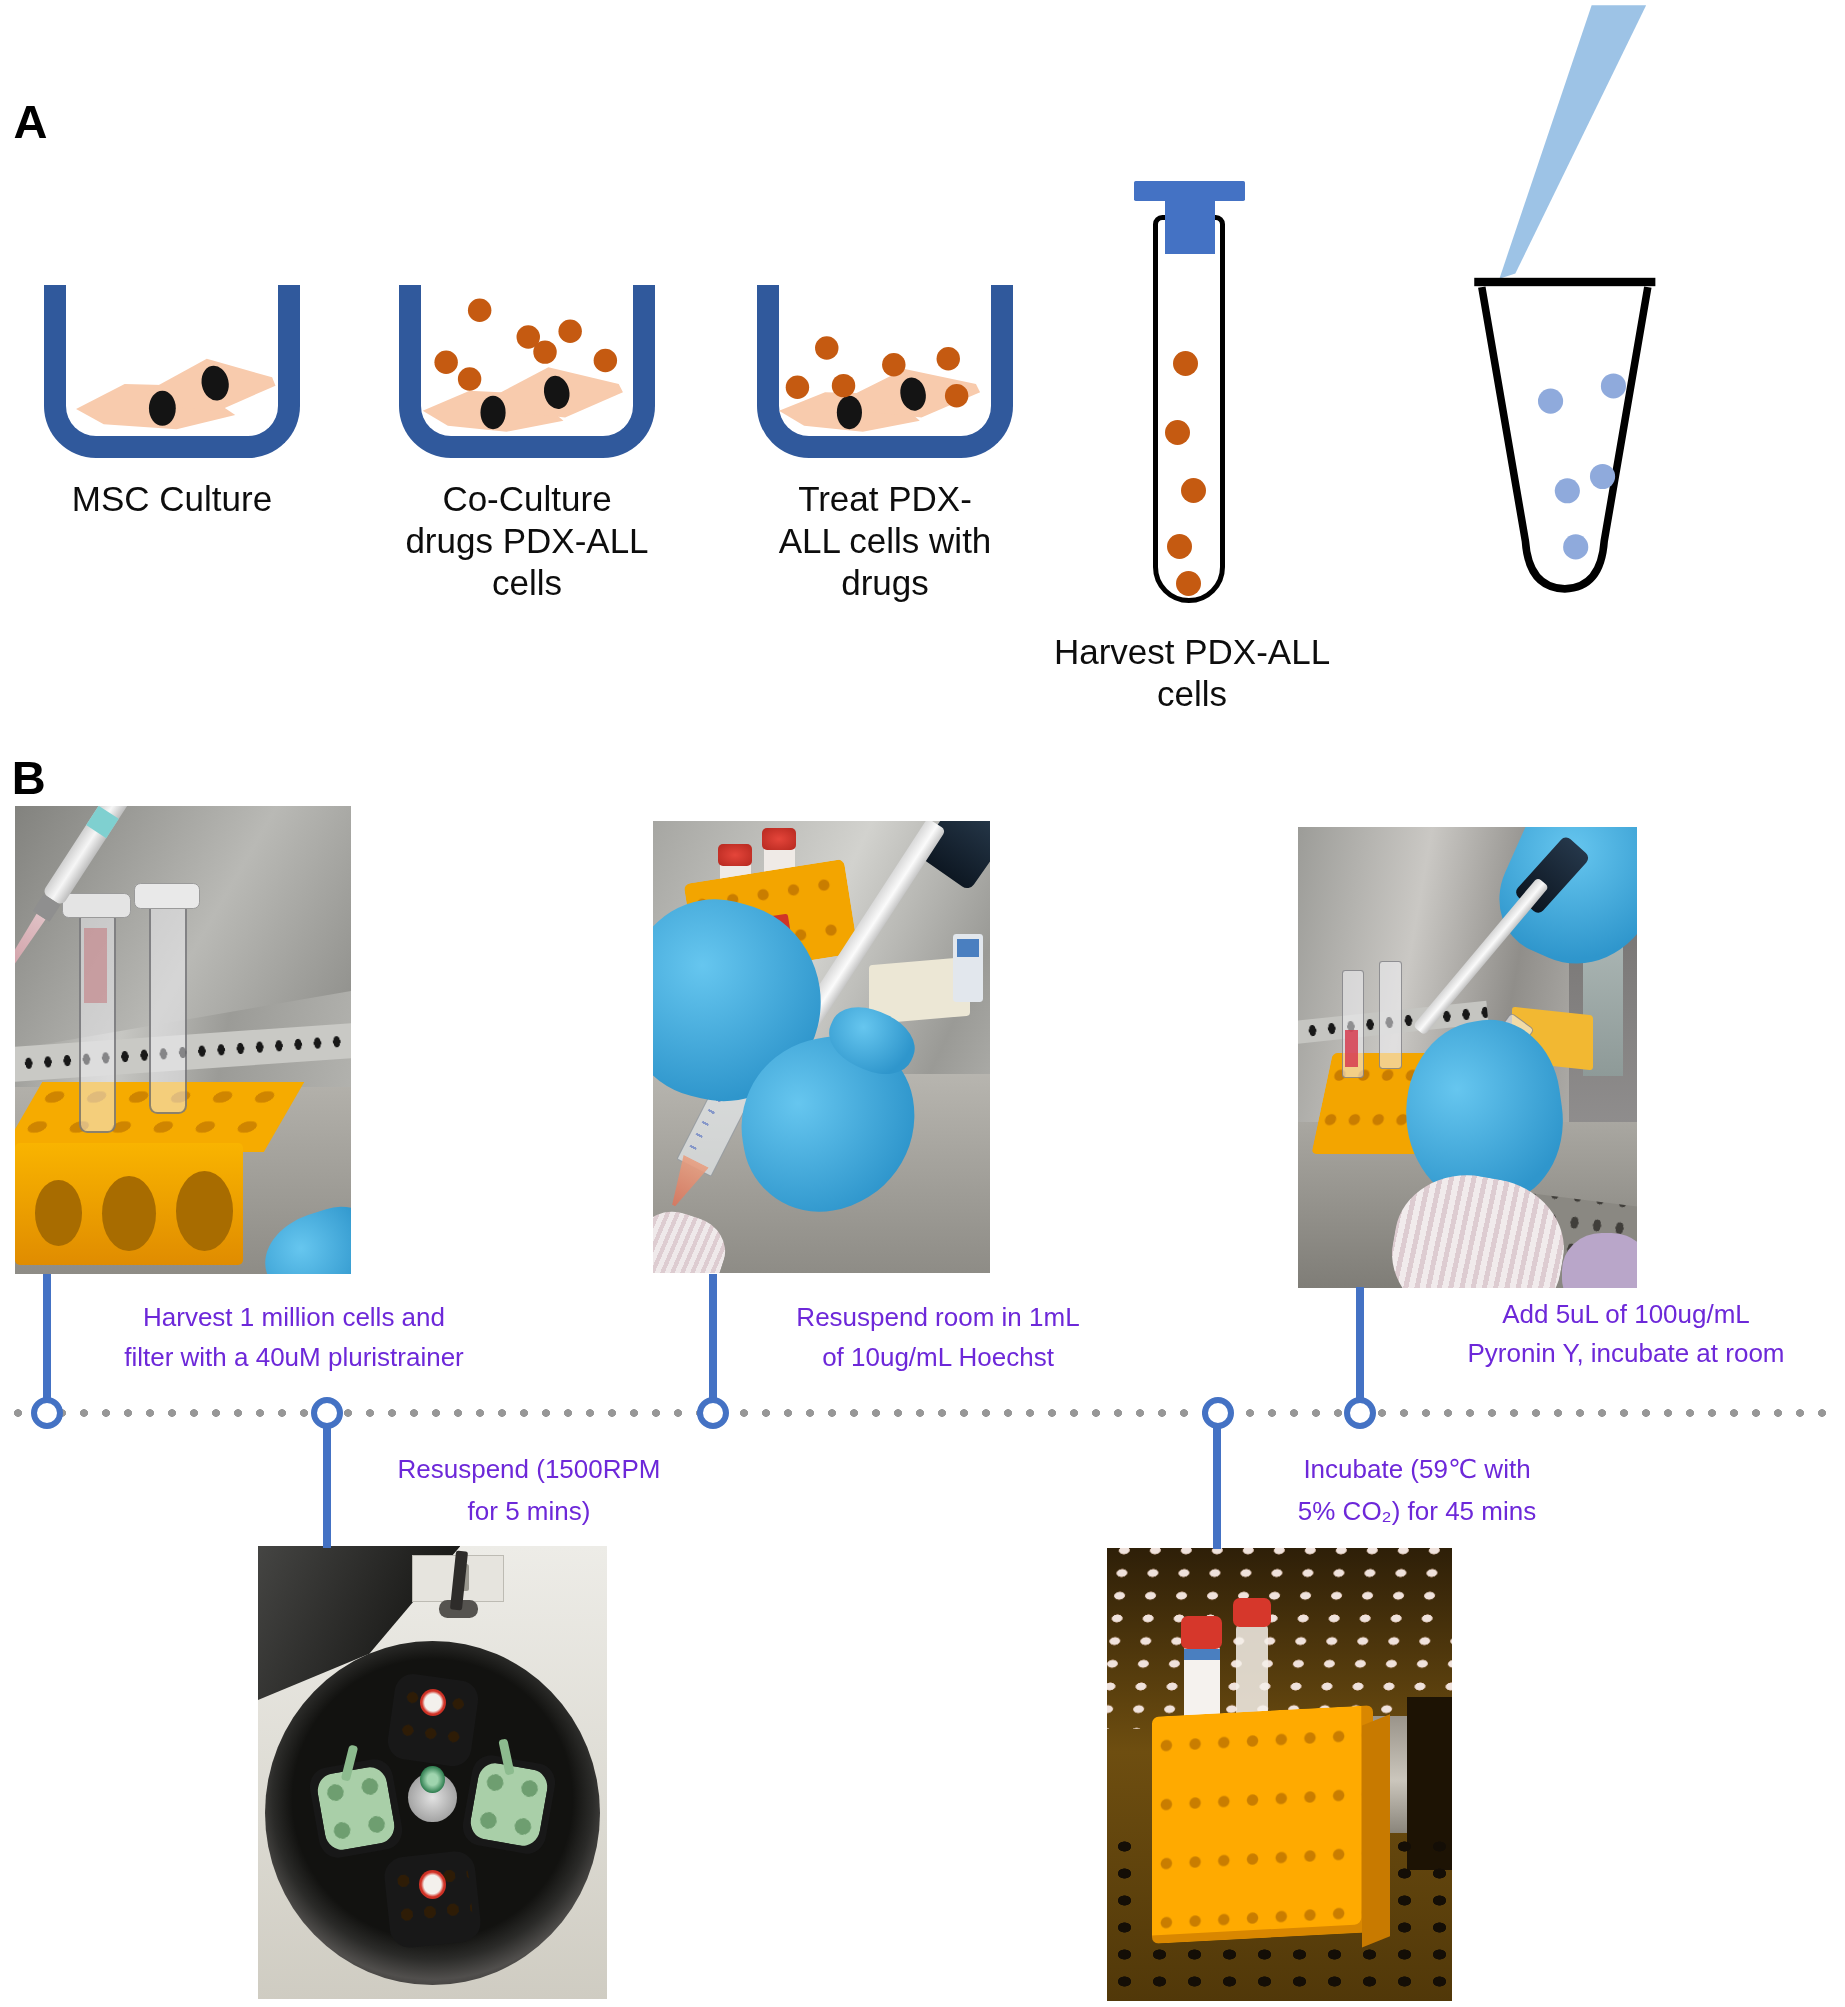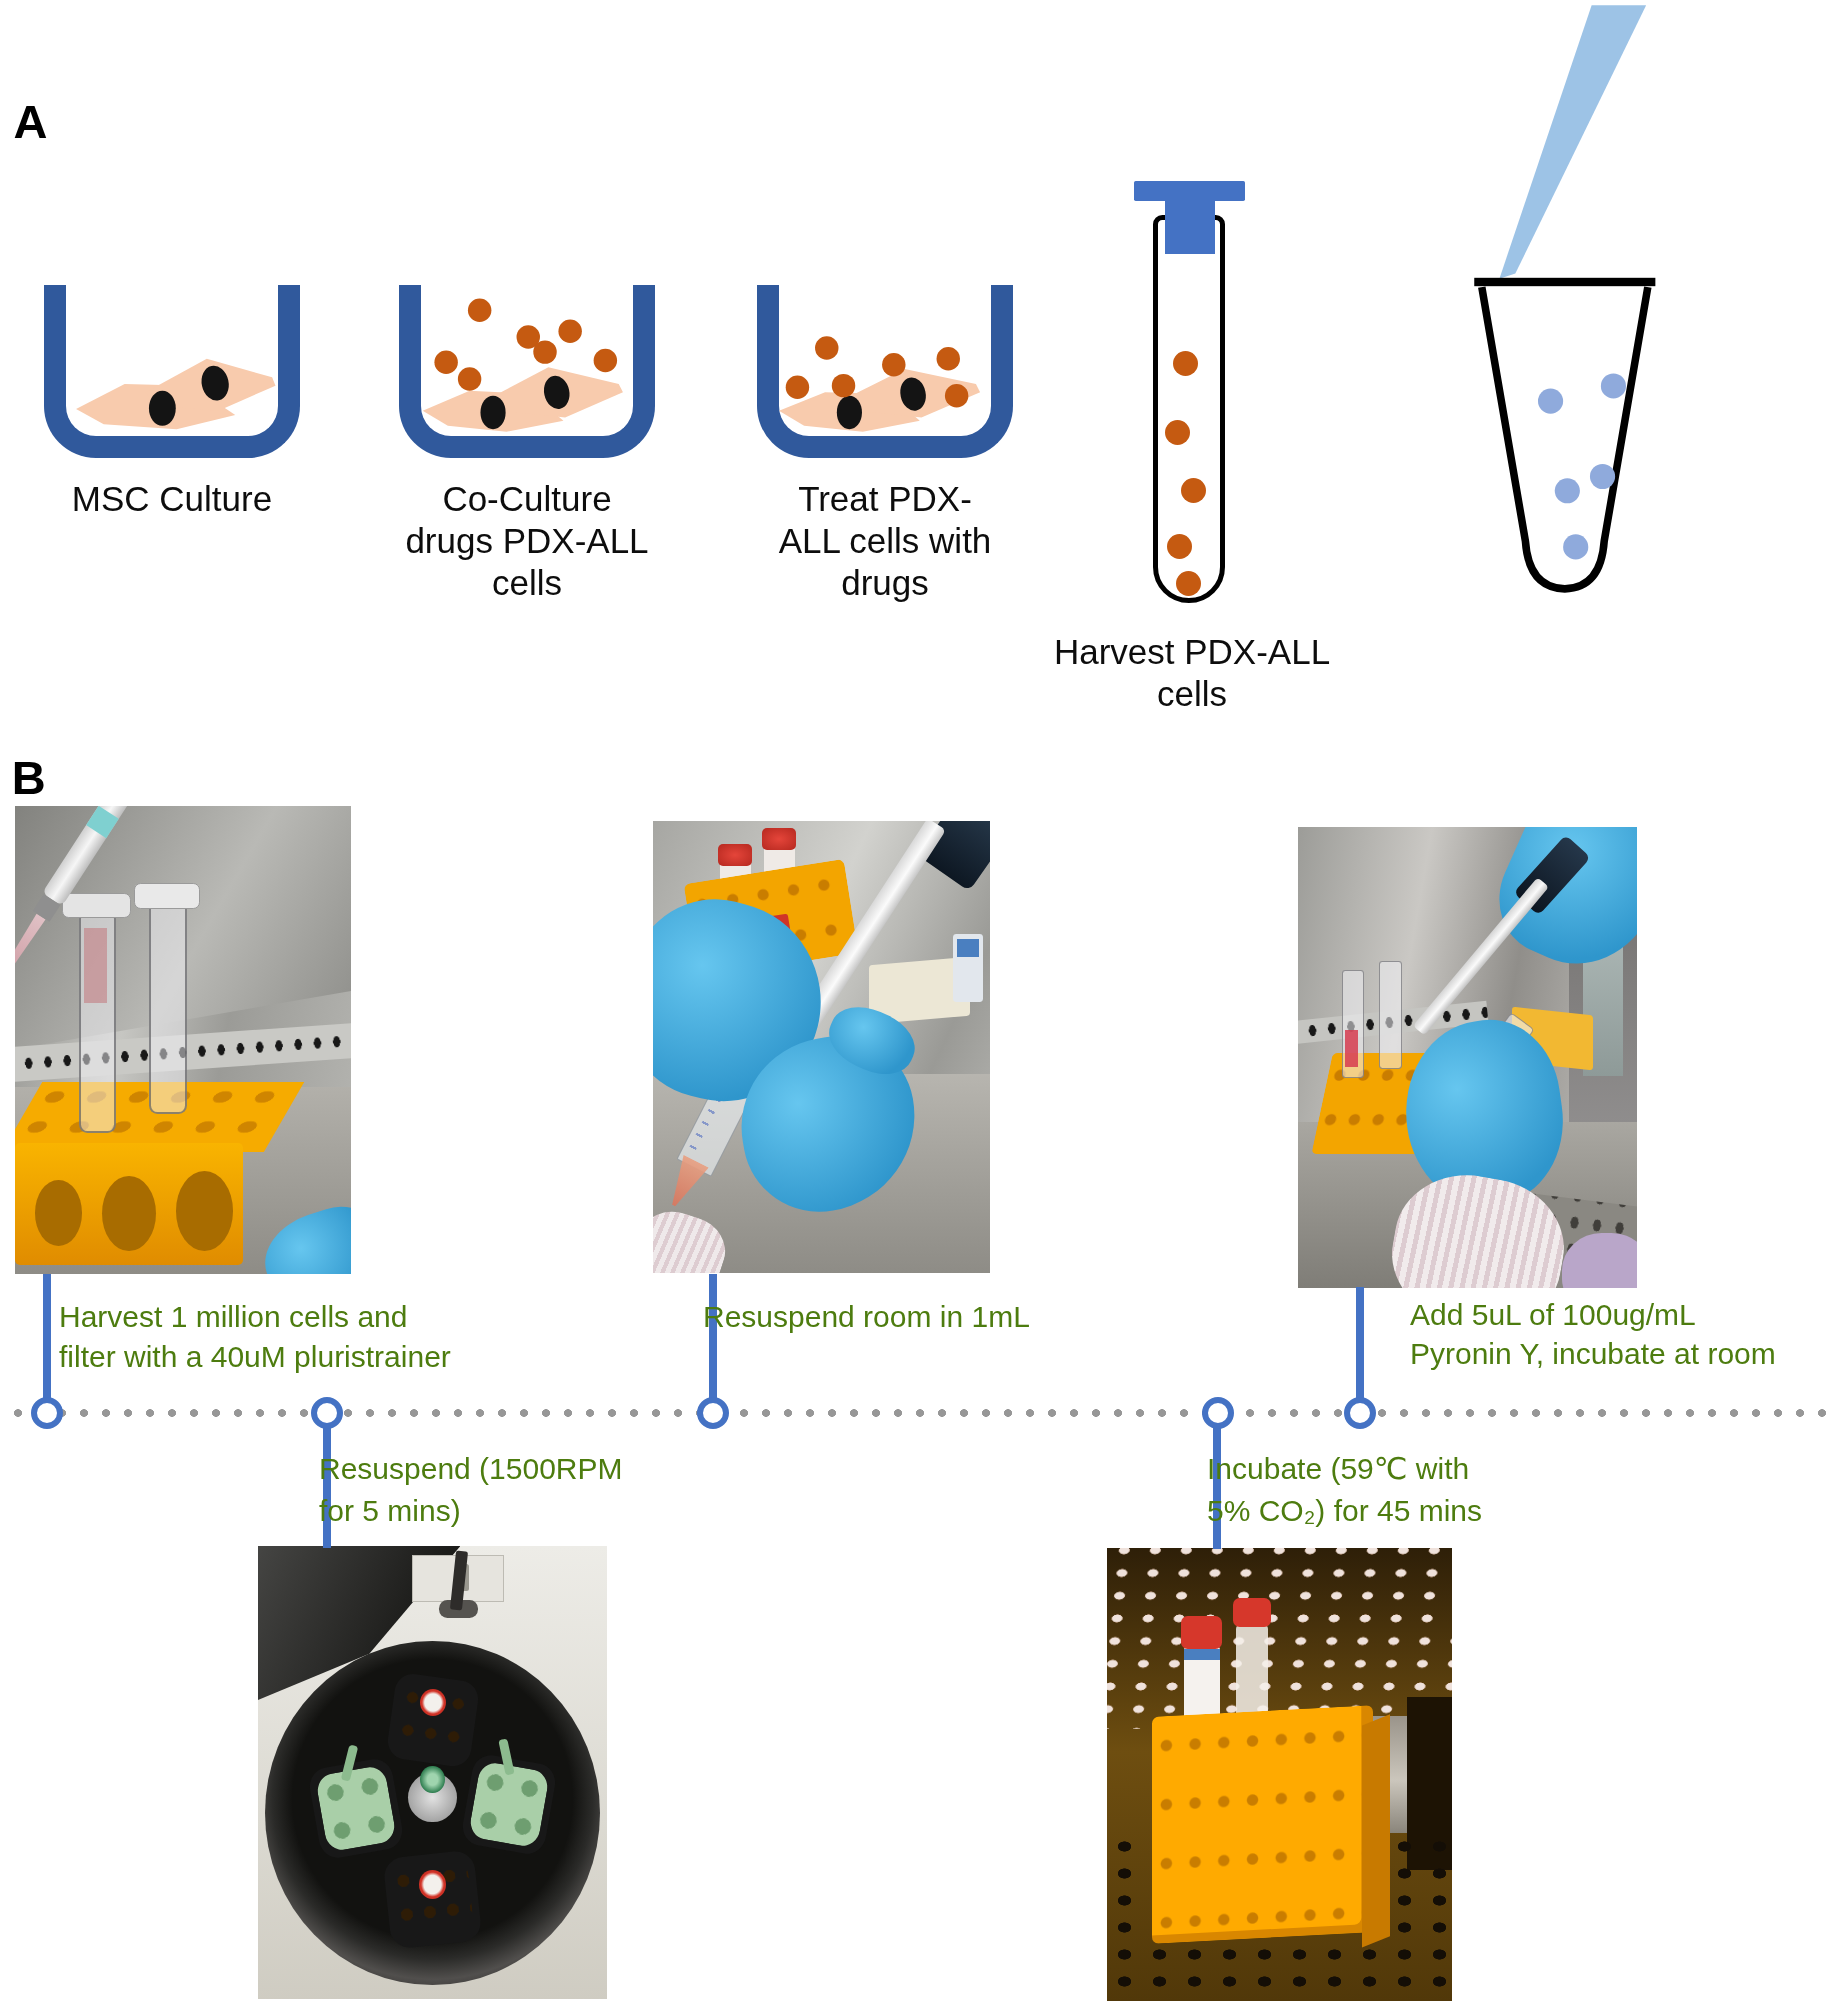--- a/index.html
+++ b/index.html
@@ -12,21 +12,21 @@
         border:22px solid #30599C;border-top:none;border-radius:0 0 52px 52px;background:#fff;}
   .well svg{position:absolute;left:0;bottom:0;}
   .a-label{position:absolute;text-align:center;font-size:35px;line-height:42px;color:#0d0d0d;}
   
   .tube-body{position:absolute;left:1153px;top:215px;width:72px;height:388px;background:#fff;
              border:5.9px solid #000;border-radius:10px 10px 39px 39px;box-sizing:border-box;}
   .tube-capbar{position:absolute;left:1134px;top:181px;width:111px;height:20px;background:#4472C4;border-radius:1.7px;}
   .tube-capstem{position:absolute;left:1165px;top:200px;width:50px;height:54px;background:#4472C4;}
   .celldot{position:absolute;width:25px;height:25px;border-radius:50%;background:#C55A11;}
   
-  .b-cap{position:absolute;text-align:left;font-size:30px;line-height:40px;color:#4d7c0f;}
+  .b-cap{position:absolute;text-align:center;font-size:26px;line-height:40px;color:#6d28d9;}
   .timeline{position:absolute;left:6.7px;top:1409px;width:1833px;height:8.4px;
             background-image:radial-gradient(circle,#979797 3.8px,transparent 4.2px);
             background-size:22px 8.4px;background-repeat:repeat-x;}
   .conn{position:absolute;width:8.4px;background:#4472C4;}
   .ring{position:absolute;width:32px;height:32px;box-sizing:border-box;border:6.7px solid #4472C4;
         border-radius:50%;background:#fff;}
   .ph{position:absolute;overflow:hidden;background:#999;}
   .ph *{position:absolute;}
   .ventdots{background-image:radial-gradient(ellipse 5.9px 9.2px,#181818 58%,transparent 62%);
             background-size:19.3px 100%;background-repeat:repeat-x;background-position:center;}
@@ -251,20 +251,21 @@
   <div class="ring" style="left:697px;top:1397px;"></div>
   <div class="ring" style="left:1202px;top:1397px;"></div>
   <div class="ring" style="left:1344px;top:1397px;"></div>
 
   <div class="b-cap" style="left:59px;top:1297px;width:470px;">
     <div>Harvest 1 million cells and</div>
     <div>filter with a 40uM pluristrainer</div>
   </div>
   <div class="b-cap" style="left:703px;top:1297px;width:470px;">
     <div>Resuspend room in 1mL</div>
+    <div>of 10ug/mL Hoechst</div>
   </div>
   <div class="b-cap" style="left:1410px;top:1295px;width:432px;line-height:39px;">
     <div>Add 5uL of 100ug/mL</div>
     <div>Pyronin Y, incubate at room</div>
   </div>
   <div class="b-cap" style="left:319px;top:1448px;width:420px;line-height:42px;">
     <div>Resuspend (1500RPM</div>
     <div>for 5 mins)</div>
   </div>
   <div class="b-cap" style="left:1207px;top:1448px;width:420px;line-height:42px;">

